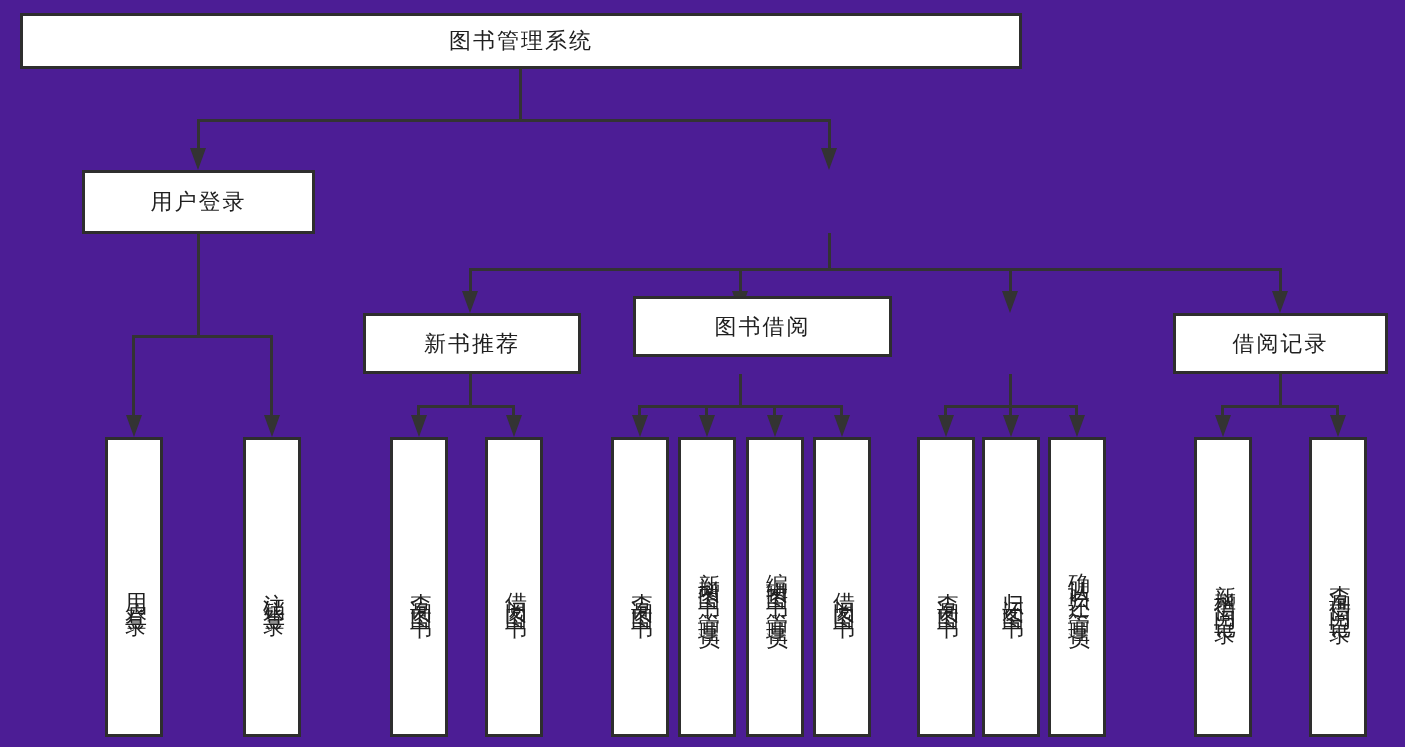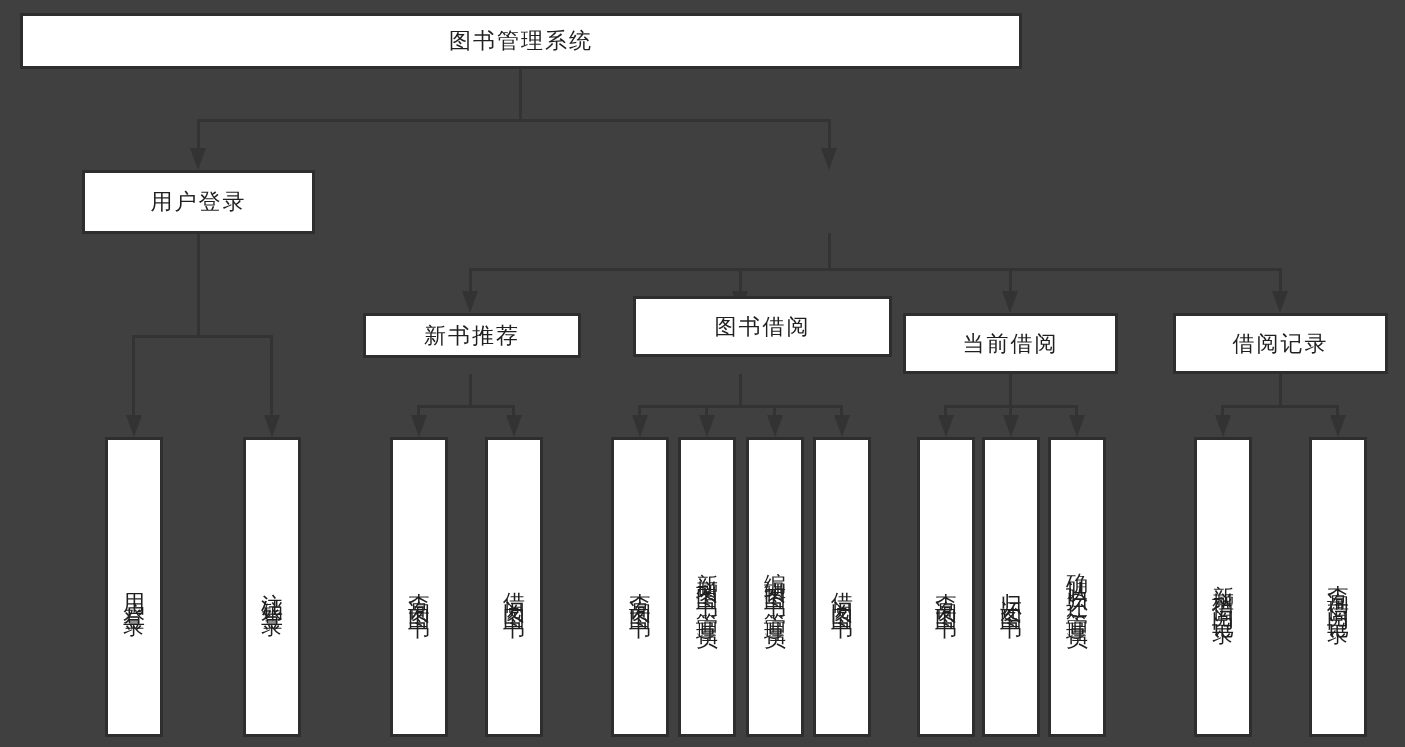--- a/index.html
+++ b/index.html
@@ -1,22 +1,22 @@
 <!DOCTYPE html>
 <html><head>
 <meta charset="utf-8">
 <style>
   html, body { margin: 0; padding: 0; background: #ffffff; }
   #stage {
     position: relative;
     width: 1405px;
     height: 747px;
-    background: #404040;
+    background: #4c1d95;
     overflow: hidden;
-    font-family: Liberation Serif, serif;
+    font-family: Liberation Mono, monospace;
   }
   .box {
     position: absolute;
     box-sizing: border-box;
     background: #ffffff;
     border: 3px solid #2e2e2e;
     display: flex;
     align-items: center;
     justify-content: center;
     color: #1f1f1f;
@@ -60,23 +60,22 @@
 </style>
 </head>
 <body>
 
 <div id="stage">
 
   <div class="box" style="left:20px; top:13px; width:1002px; height:56px;">图书管理系统</div>
 
   <div class="box" style="left:82px; top:170px; width:233px; height:64px;">用户登录</div>
 
-  <div class="box" style="left:363px; top:313px; width:218px; height:45px;">新书推荐</div>
+  <div class="box" style="left:363px; top:313px; width:218px; height:61px;">新书推荐</div>
   <div class="box" style="left:633px; top:296px; width:259px; height:61px;text-align:center;">图书借阅</div>
-  <div class="box" style="left:903px; top:313px; width:215px; height:61px;">当前借阅</div>
   <div class="box" style="left:1173px; top:313px; width:215px; height:61px;">借阅记录</div>
 
   <div class="box vbox" style="left:105px; top:437px; width:58px; height:300px;">用户登录</div>
   <div class="box vbox" style="left:243px; top:437px; width:58px; height:300px;">注销登录</div>
 
   <div class="box vbox" style="left:390px; top:437px; width:58px; height:300px;">查询图书</div>
   <div class="box vbox" style="left:485px; top:437px; width:58px; height:300px;">借阅图书</div>
 
   <div class="box vbox" style="left:611px; top:437px; width:58px; height:300px;">查询图书</div>
   <div class="box vbox" style="left:678px; top:437px; width:58px; height:300px;">新增图书（管理员）</div>

